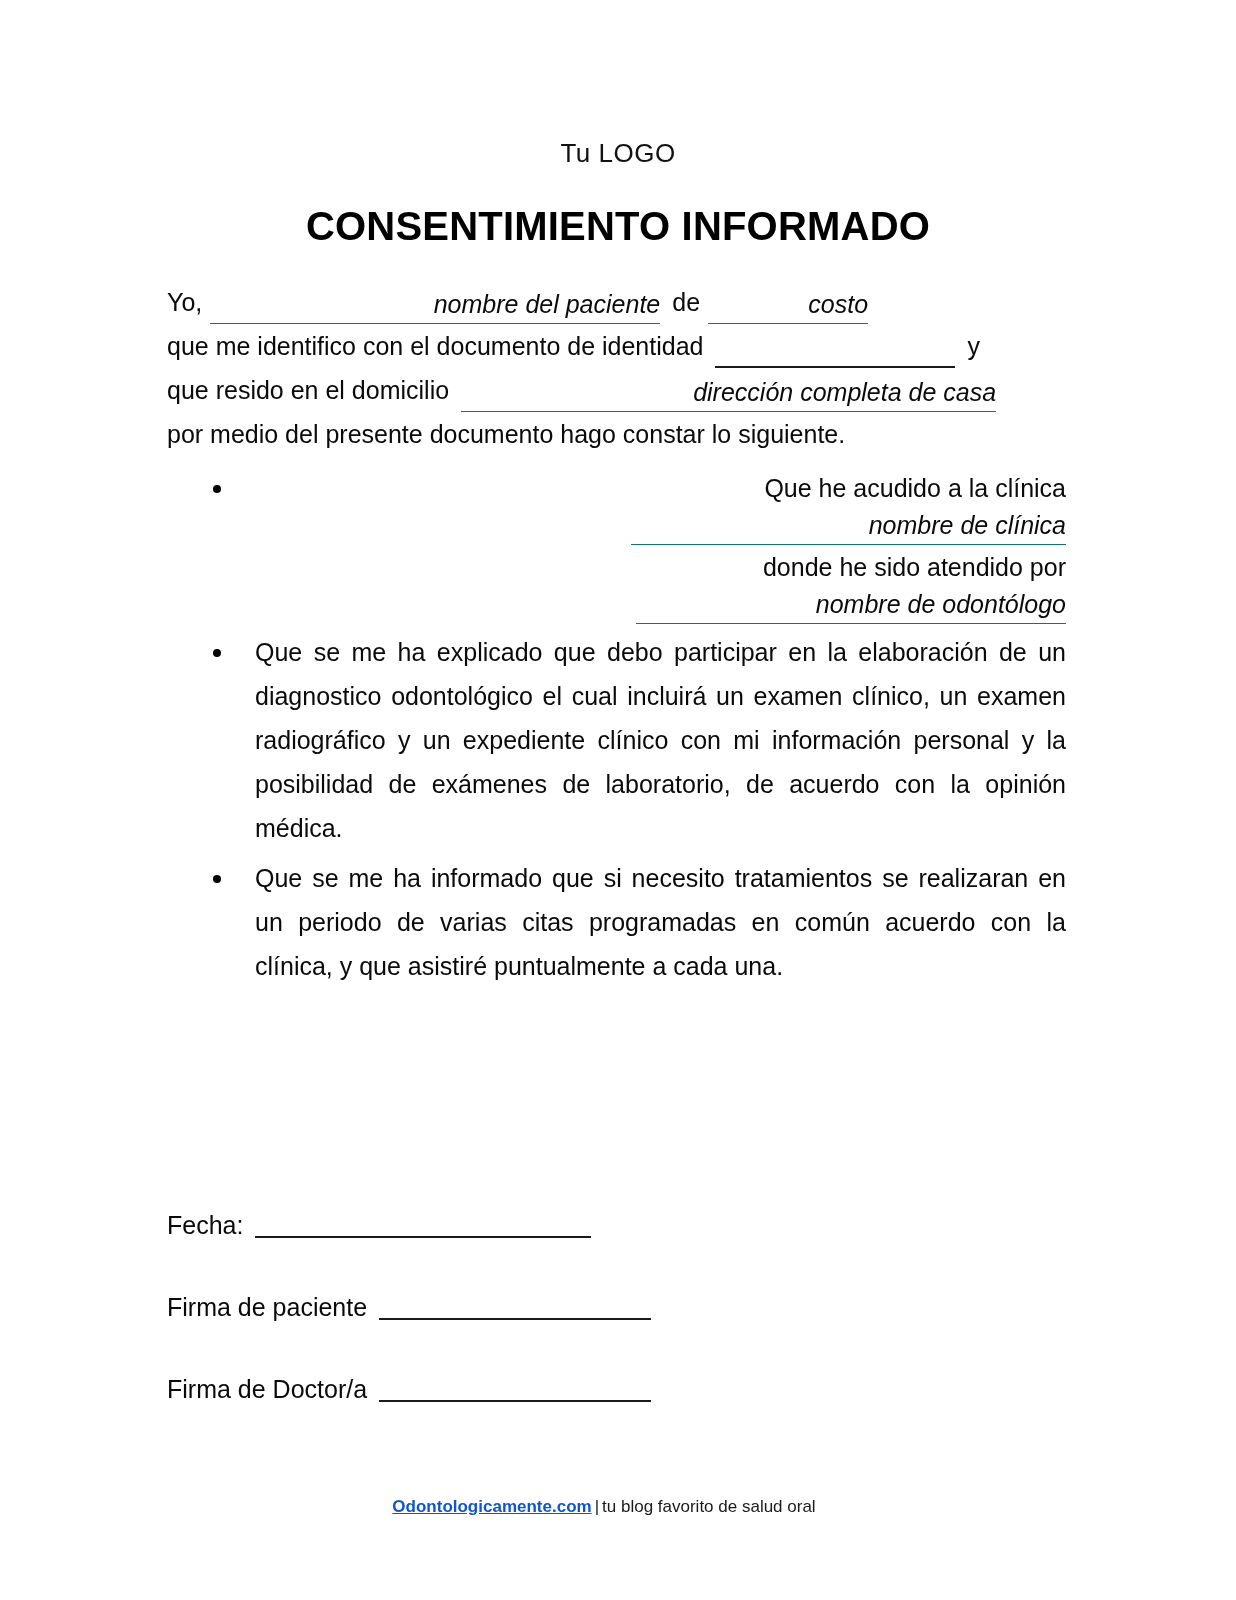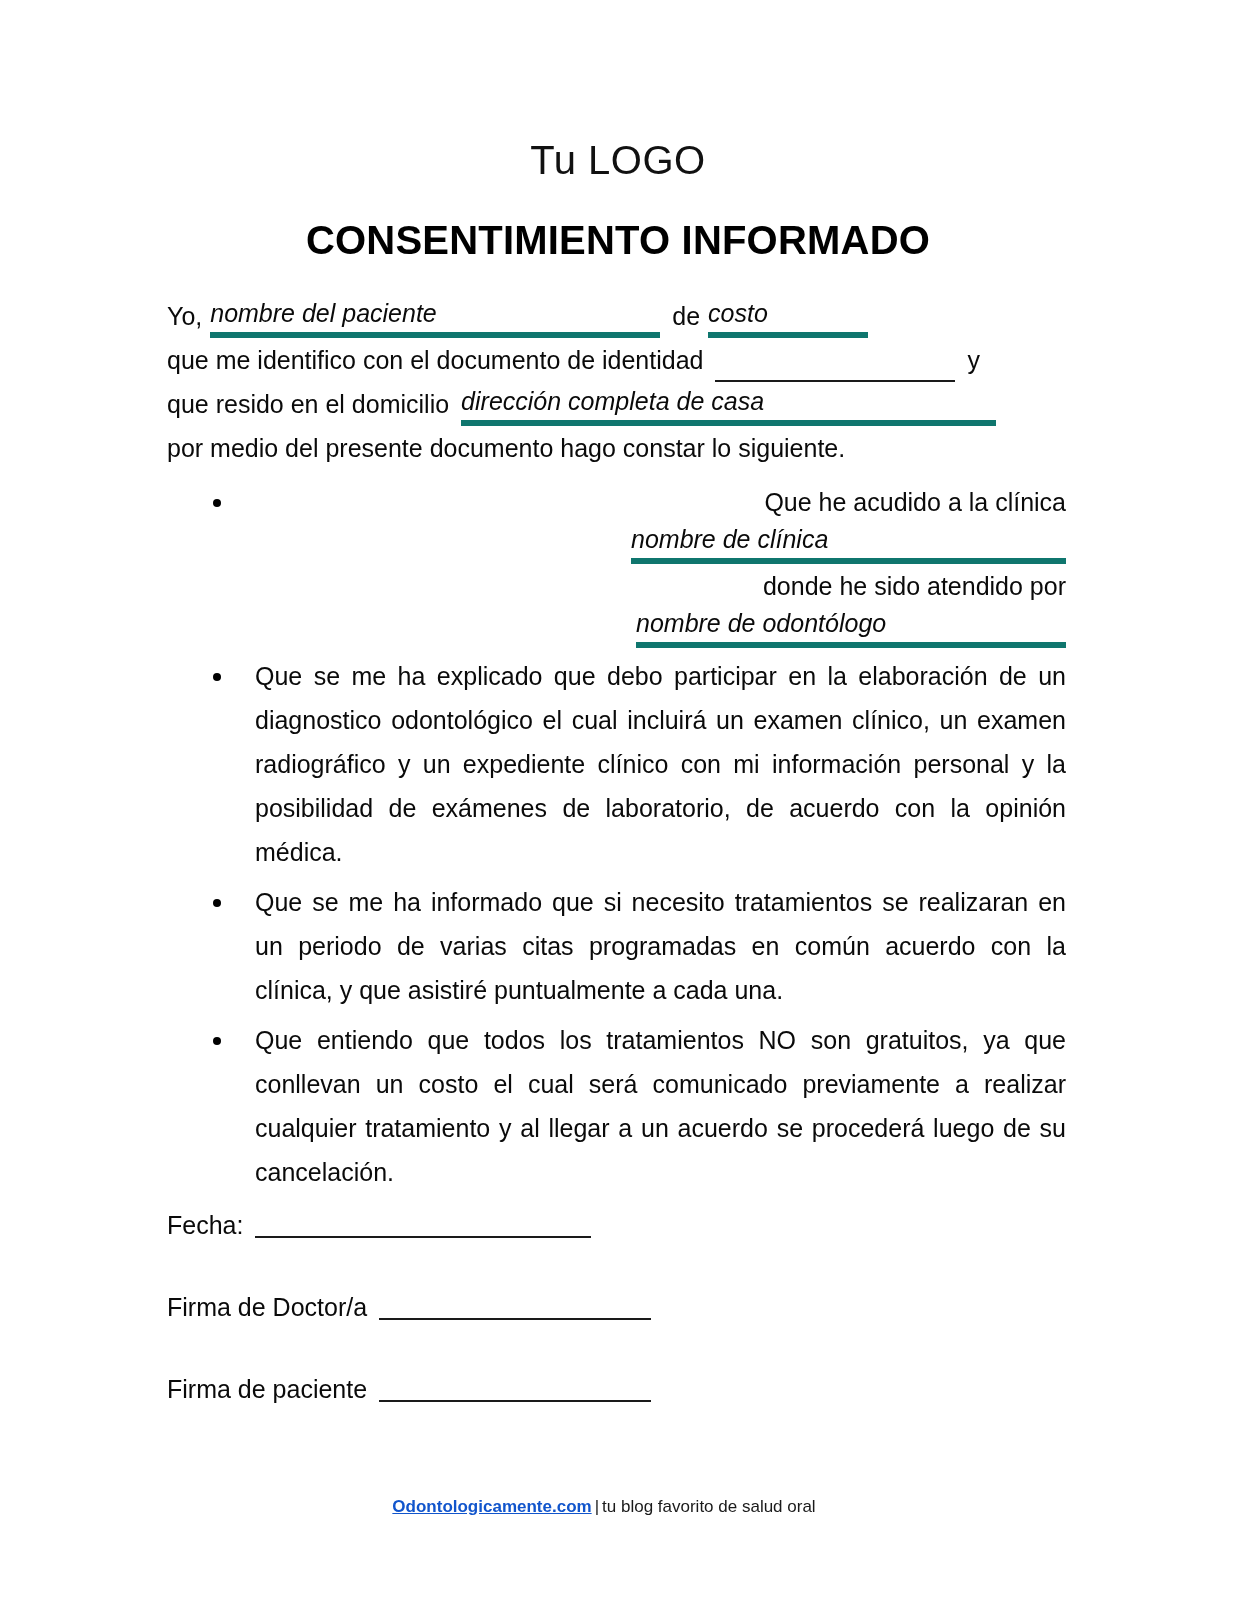--- a/index.html
+++ b/index.html
@@ -20,21 +20,21 @@
   .page {
     position: absolute;
     inset: 0;
     background: #ffffff;
     padding: 0;
   }
 
   
   .logo {
     text-align: center;
-    font-size: 40px;
+    font-size: 26px;
     font-weight: 400;
     letter-spacing: 0.5px;
     line-height: 1;
     margin: 0;
     padding-top: 140px;
     color: #111;
   }
 
   .doc-title {
     text-align: center;
@@ -70,22 +70,22 @@
     display: inline-block;
     border-bottom: 2px solid #1a1a1a;
     height: 28px;
     vertical-align: bottom;
     flex: none;
   }
 
   
   .fill {
     display: inline-block;
-    border-bottom: 6px solid #0f766e;
-    text-align: left;
+    border-bottom: 1px solid #0f766e;
+    text-align: right;
     font-style: italic;
     font-size: 25px;
     line-height: 30px;
     height: 34px;
     color: #0a0a0a;
     flex: none;
   }
 
   .sp4  { width: 8px; flex: none; }
   .sp8  { width: 12px; flex: none; }
@@ -241,43 +241,40 @@
     </div>
 
     <div class="bullet">
       <span>Que se me ha explicado que debo participar en la elaboración de un diagnostico odontológico el cual incluirá un examen clínico, un examen radiográfico y un expediente clínico con mi información personal y la posibilidad de exámenes de laboratorio, de acuerdo con la opinión médica.</span>
     </div>
 
     <div class="bullet">
       <span>Que se me ha informado que si necesito tratamientos se realizaran en un periodo de varias citas programadas en común acuerdo con la clínica, y que asistiré puntualmente a cada una.</span>
     </div>
 
-    <div class="bullet">
-      <span>Que entiendo que todos los tratamientos NO son gratuitos, ya que conllevan un costo el cual será comunicado previamente a realizar cualquier tratamiento y al llegar a un acuerdo se procederá luego de su cancelación.</span>
-    </div>
 
 
   </div>
 
   <div class="sigs">
 
     <div class="sig-line">
       <span class="t">Fecha:</span>
       <span class="sp8"></span>
       <span class="rule" style="width:336px;height:24px;"></span>
     </div>
 
     <div class="sig-line">
+      <span class="t">Firma de paciente</span>
+      <span class="sp8"></span>
+      <span class="rule" style="width:272px;height:24px;"></span>
+    </div>
+
+    <div class="sig-line">
       <span class="t">Firma de Doctor/a</span>
-      <span class="sp8"></span>
-      <span class="rule" style="width:272px;height:24px;"></span>
-    </div>
-
-    <div class="sig-line">
-      <span class="t">Firma de paciente</span>
       <span class="sp8"></span>
       <span class="rule" style="width:272px;height:24px;"></span>
     </div>
 
   </div>
 
   <div class="footer">
     <span class="site">Odontologicamente.com</span><span class="divider">|</span><span class="tag">tu blog favorito de salud oral</span>
   </div>
 

